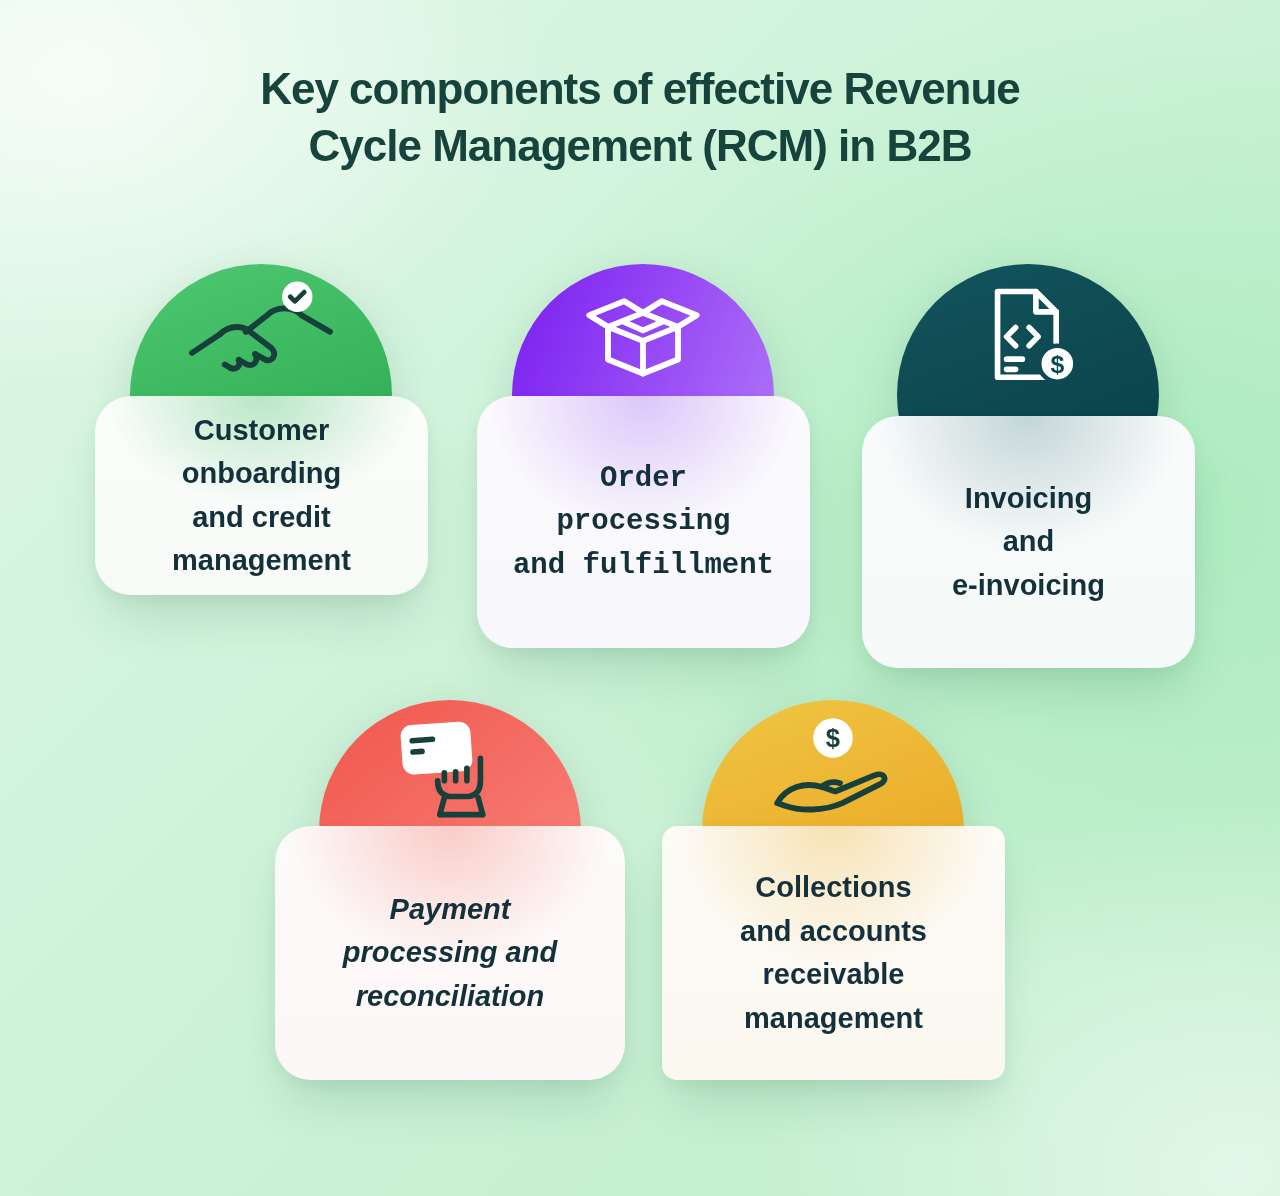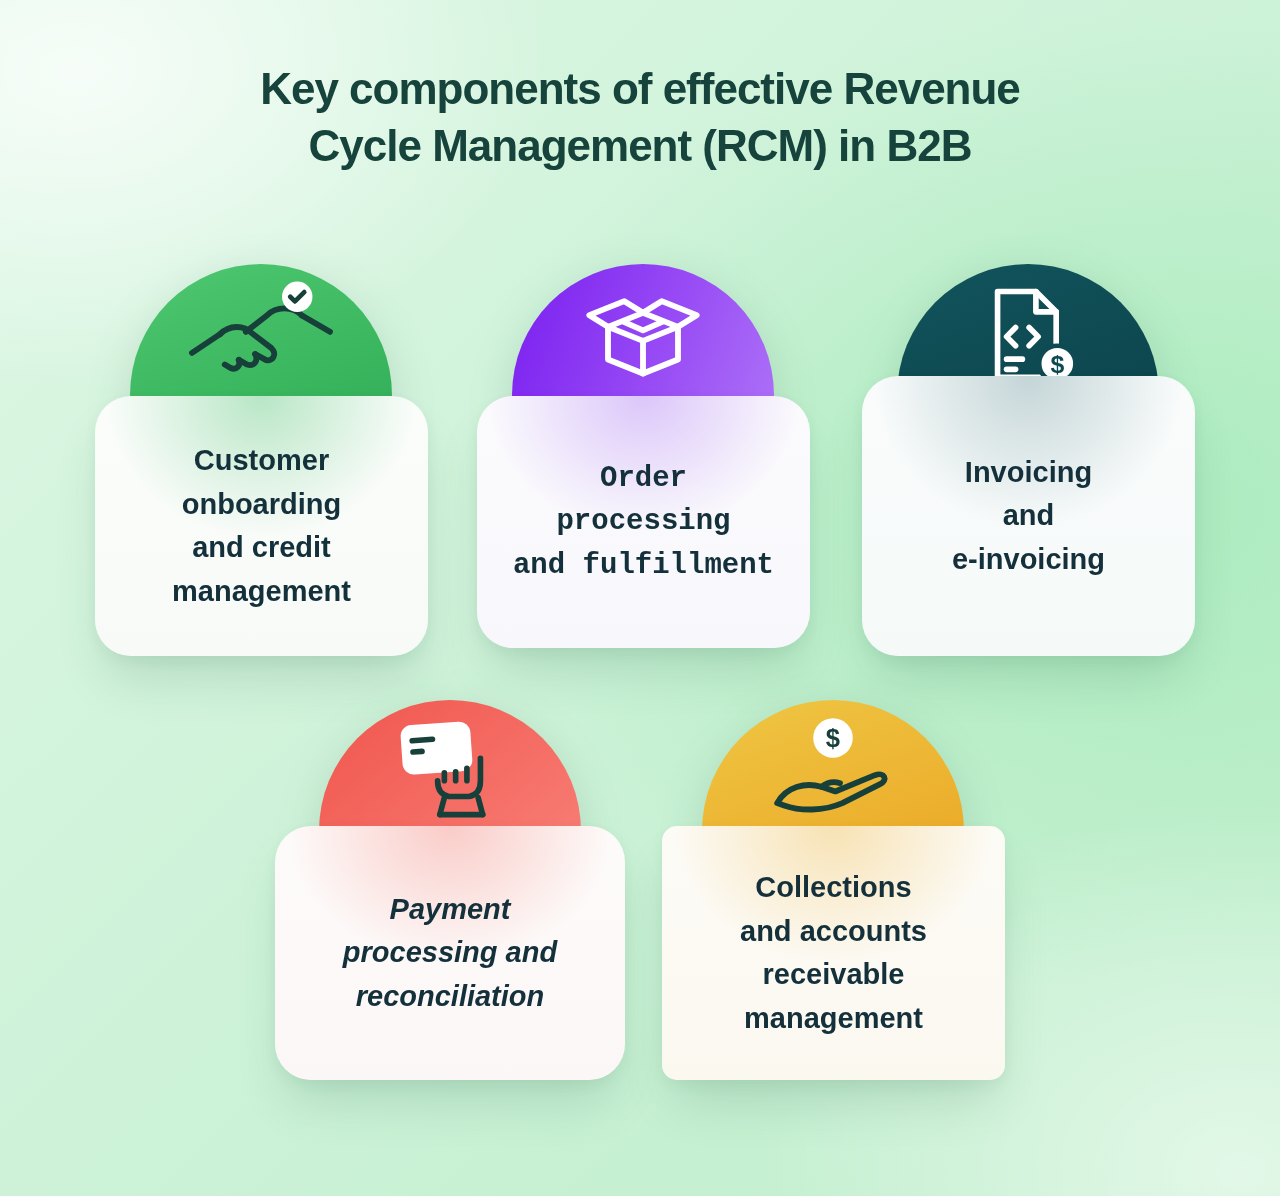--- a/index.html
+++ b/index.html
@@ -37,27 +37,27 @@
   .card {
     position:absolute; border-radius:36px;
     display:flex; align-items:center; justify-content:center; text-align:center;
     box-shadow: 0 30px 50px -12px rgba(35,95,65,0.18), 0 6px 14px rgba(35,95,65,0.06);
   }
   .card-label {
     font-size:29px; font-weight:bold; color:#14303b;
     line-height:1.5; white-space:pre-line; padding:0 14px;
   }
 
-  .card-1 { left:95px;  top:396px; width:333px; height:260px;
+  .card-1 { left:95px;  top:396px; width:333px; height:199px;
     background: radial-gradient(65% 75% at 50% 0%, rgba(76,193,111,0.38), rgba(255,255,255,0) 72%),
                 linear-gradient(180deg, #fbfdfb, #f7faf7); }
   .card-2 { left:477px; top:396px; width:333px; height:252px;
     background: radial-gradient(65% 75% at 50% 0%, rgba(154,90,244,0.32), rgba(255,255,255,0) 72%),
                 linear-gradient(180deg, #fbfafd, #f8f7fb); font-family: Liberation Mono, monospace; }
-  .card-3 { left:862px; top:376px; width:333px; height:280px;
+  .card-3 { left:862px; top:416px; width:333px; height:252px;
     background: radial-gradient(65% 75% at 50% 0%, rgba(25,90,98,0.24), rgba(255,255,255,0) 72%),
                 linear-gradient(180deg, #fafcfc, #f5f9f8); }
   .card-4 { left:275px; top:826px; width:350px; height:254px;
     background: radial-gradient(65% 75% at 50% 0%, rgba(243,105,95,0.32), rgba(255,255,255,0) 72%),
                 linear-gradient(180deg, #fdfbfa, #fbf7f6); font-style: italic; }
   .card-5 { left:662px; top:826px; width:343px; height:254px;
     background: radial-gradient(65% 75% at 50% 0%, rgba(236,178,52,0.34), rgba(255,255,255,0) 72%),
                 linear-gradient(180deg, #fdfbf6, #fbf8f0); border-radius: 15px; }
 </style>
 </head>

